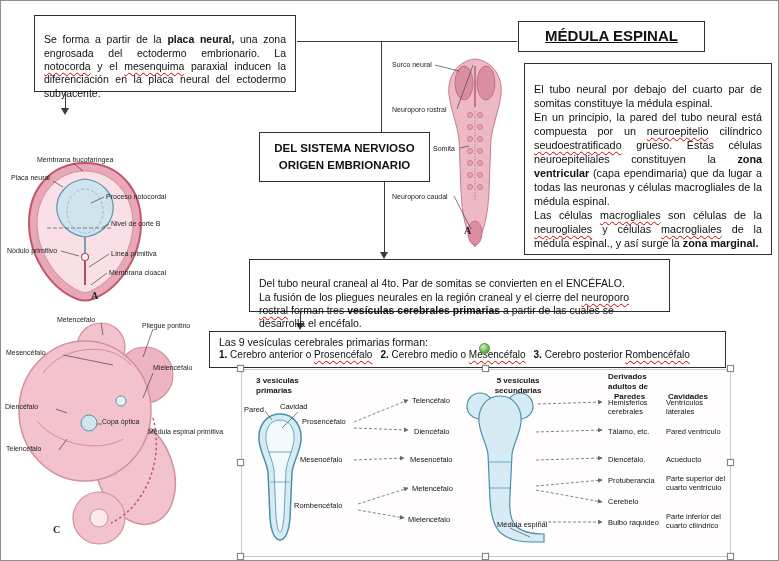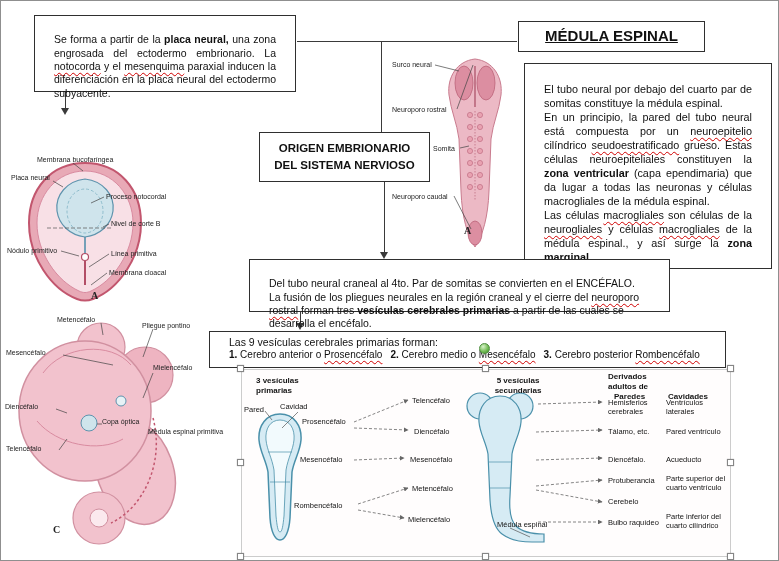--- a/index.html
+++ b/index.html
@@ -1,20 +1,20 @@
 <!DOCTYPE html>
 <html><head>
 <meta charset="utf-8">
 <style>
   *{margin:0;padding:0;box-sizing:border-box}
   html,body{background:#fff}
   body{font-family:"Liberation Sans",sans-serif;color:#111}
   .slide{position:relative;width:779px;height:561px;background:#fff;border:1px solid #8f8f8f;overflow:hidden}
 
-  .tbox{position:absolute;border:1px solid #2f2f2f;background:#fff;padding:4px 19px;
+  .tbox{position:absolute;border:1px solid #2f2f2f;background:#fff;padding:4px 9px;
         font-size:10.5px;line-height:1.27;color:#101010;white-space:pre-line}
   .justify{text-align:justify}
   .wavy{text-decoration:underline;text-decoration-style:wavy;text-decoration-color:#d00000;
         text-decoration-thickness:1px;text-underline-offset:2px;text-decoration-skip-ink:none}
   b{font-weight:bold}
 
   .hline{position:absolute;border-top:1px solid #3a3a3a;height:0}
   .vline{position:absolute;border-left:1px solid #3a3a3a;width:0}
   .ah{position:absolute;width:0;height:0}
   .ah-left{border-top:4px solid transparent;border-bottom:4px solid transparent;border-right:7px solid #3a3a3a}
@@ -52,22 +52,22 @@
   <div class="ah ah-down" style="left:379px;top:251px"></div>
   <div class="vline" style="left:299px;top:309px;height:13px"></div>
   <div class="ah ah-down" style="left:295px;top:322px"></div>
 
   <div class="tbox justify" style="left:33px;top:14px;width:262px;height:77px">
     <span>Se forma a partir de la </span><b>placa neural,</b><span> una zona engrosada del ectodermo embrionario. La </span><span class="wavy">notocorda</span><span> y el </span><span class="wavy">mesenquima</span><span> paraxial inducen la diferenciación en la placa neural del ectodermo subyacente.</span>
   </div>
 
 
   <div class="origen-box" style="left:258px;top:131px;width:171px;height:50px">
+    <div>DEL SISTEMA NERVIOSO</div>
     <div>ORIGEN EMBRIONARIO</div>
-    <div>DEL SISTEMA NERVIOSO</div>
   </div>
 
   <div class="medula-title" style="left:517px;top:20px;width:187px;height:31px">
     <span>MÉDULA ESPINAL</span>
   </div>
 
   <div class="tbox justify" style="left:523px;top:62px;width:248px;min-height:185px;font-size:10.8px;line-height:1.3">
     <span>El tubo neural por debajo del cuarto par de somitas constituye la médula espinal.
 En un principio, la pared del tubo neural está compuesta por un </span><span class="wavy">neuroepitelio</span><span> cilíndrico </span><span class="wavy">seudoestratificado</span><span> grueso. Estas células neuroepiteliales constituyen la </span><b>zona ventricular</b><span> (capa ependimaria) que da lugar a todas las neuronas y células macrogliales de la médula espinal.
 Las células </span><span class="wavy">macrogliales</span><span> son células de la </span><span class="wavy">neurogliales</span><span> y células </span><span class="wavy">macrogliales</span><span> de la médula espinal., y así surge la </span><b>zona marginal.</b>

